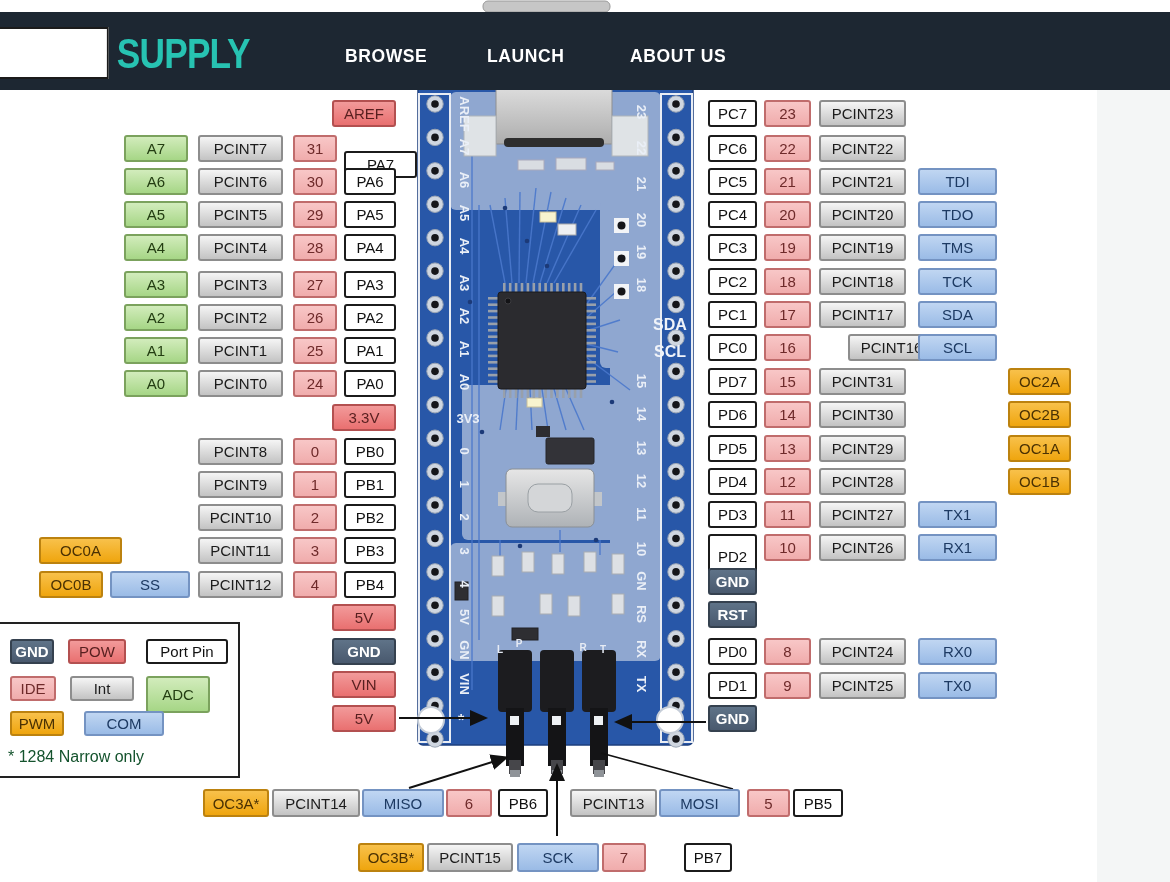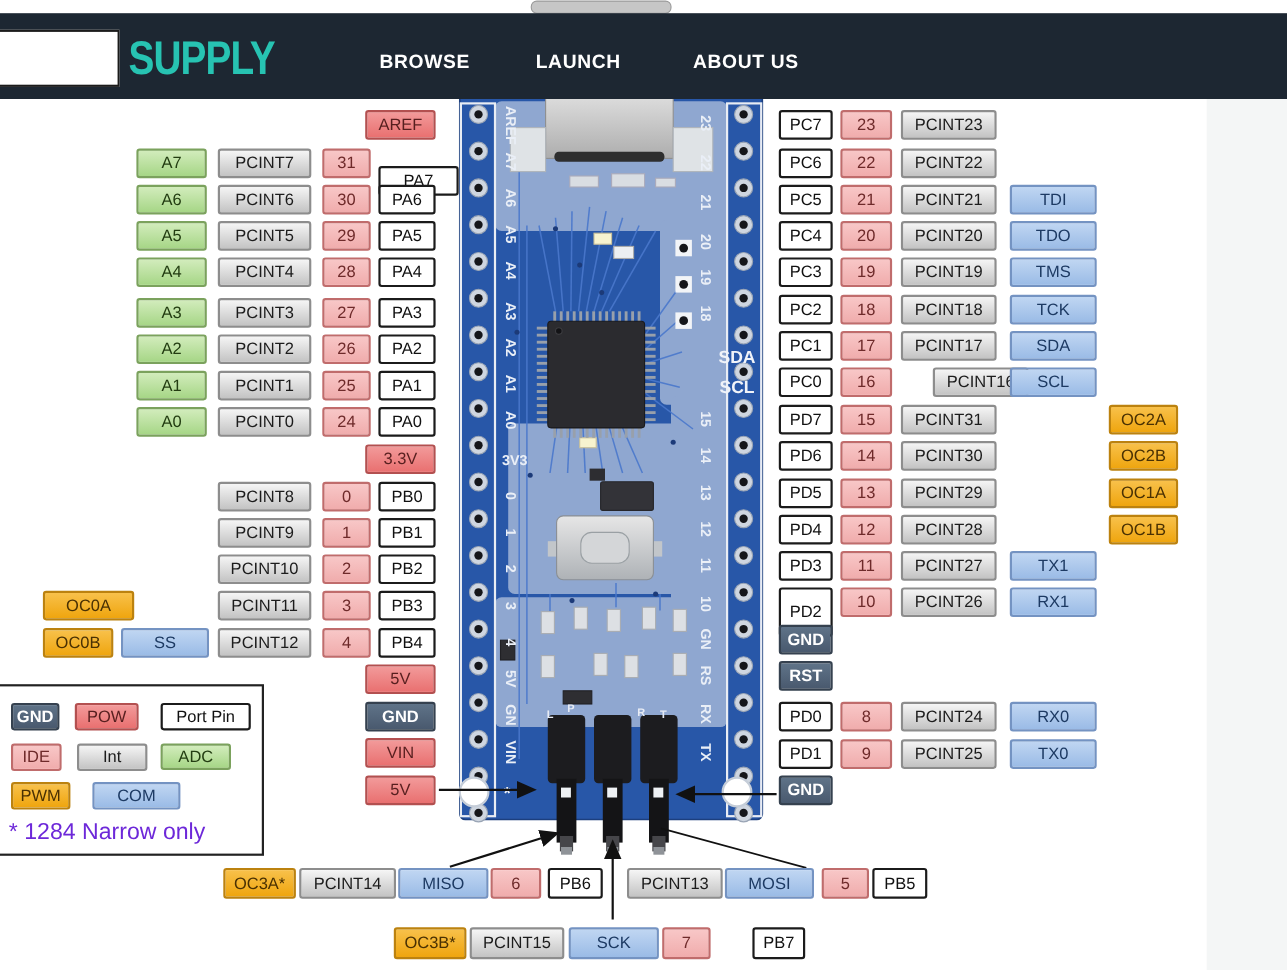--- a/index.html
+++ b/index.html
@@ -25,21 +25,21 @@
   .box{position:absolute;display:flex;align-items:center;justify-content:center;
        font-size:15px;border-radius:3px;box-sizing:border-box;z-index:3;white-space:nowrap;}
   .g{background:linear-gradient(#d2ecbc,#a6d686);border:2px solid #7ba25d;color:#233d12;}
   .i{background:linear-gradient(#f5f5f5,#c3c3c3);border:2px solid #8d8d8d;color:#1c1c1c;}
   .p{background:linear-gradient(#f8c7c7,#f0acac);border:2px solid #c06c6c;color:#6e2a2a;}
   .w{background:#ffffff;border:2px solid #1b1b1b;color:#111111;}
   .r{background:linear-gradient(#f29a9a,#e97070);border:2px solid #b35050;color:#571f1f;}
   .d{background:linear-gradient(#5f7388,#49596e);border:2px solid #35414f;color:#ffffff;font-weight:700;}
   .b{background:linear-gradient(#c0d6f2,#9abbe6);border:2px solid #7493c2;color:#1d3a63;}
   .o{background:linear-gradient(#f8c14b,#efa50e);border:2px solid #bc820f;color:#4a3103;}
-  .n{font-size:21px;color:#6d28d9;justify-content:flex-start;border:none;background:none;}
+  .n{font-size:16px;color:#14532d;justify-content:flex-start;border:none;background:none;}
   .legend-frame{position:absolute;left:-2px;top:622px;width:242px;height:156px;
        border:2px solid #222;background:#fff;box-sizing:border-box;z-index:2;}
 </style>
 </head>
 <body>
 
 <div class="right-panel"></div>
 
 <svg class="board" width="1170" height="882" viewBox="0 0 1170 882">
   <defs>
@@ -444,21 +444,21 @@
     <div class="box w" style="left: 344px; top: 571px; width: 52px; height: 27px;">PB4</div>
     <div class="box r" style="left: 332px; top: 604px; width: 64px; height: 27px;">5V</div>
     <div class="box d" style="left: 332px; top: 638px; width: 64px; height: 27px;">GND</div>
     <div class="box r" style="left: 332px; top: 671px; width: 64px; height: 27px;">VIN</div>
     <div class="box r" style="left: 332px; top: 705px; width: 64px; height: 27px;">5V</div>
     <div class="box d" style="left: 10px; top: 639px; width: 44px; height: 25px;">GND</div>
     <div class="box r" style="left: 68px; top: 639px; width: 58px; height: 25px;">POW</div>
     <div class="box w" style="left: 146px; top: 639px; width: 82px; height: 25px;">Port Pin</div>
     <div class="box p" style="left: 10px; top: 676px; width: 46px; height: 25px;">IDE</div>
     <div class="box i" style="left: 70px; top: 676px; width: 64px; height: 25px;">Int</div>
-    <div class="box g" style="left: 146px; top: 676px; width: 64px; height: 24px;">ADC</div>
+    <div class="box g" style="left: 146px; top: 676px; width: 64px; height: 37px;">ADC</div>
     <div class="box o" style="left: 10px; top: 711px; width: 54px; height: 25px;">PWM</div>
     <div class="box b" style="left: 84px; top: 711px; width: 80px; height: 25px;">COM</div>
     <div class="box n" style="left: 8px; top: 745px; width: 225px; height: 24px;">* 1284 Narrow only</div>
     <div class="box w" style="left: 708px; top: 100px; width: 49px; height: 27px;">PC7</div>
     <div class="box p" style="left: 764px; top: 100px; width: 47px; height: 27px;">23</div>
     <div class="box i" style="left: 819px; top: 100px; width: 87px; height: 27px;">PCINT23</div>
     <div class="box w" style="left: 708px; top: 135px; width: 49px; height: 27px;">PC6</div>
     <div class="box p" style="left: 764px; top: 135px; width: 47px; height: 27px;">22</div>
     <div class="box i" style="left: 819px; top: 135px; width: 87px; height: 27px;">PCINT22</div>
     <div class="box w" style="left: 708px; top: 168px; width: 49px; height: 27px;">PC5</div>

